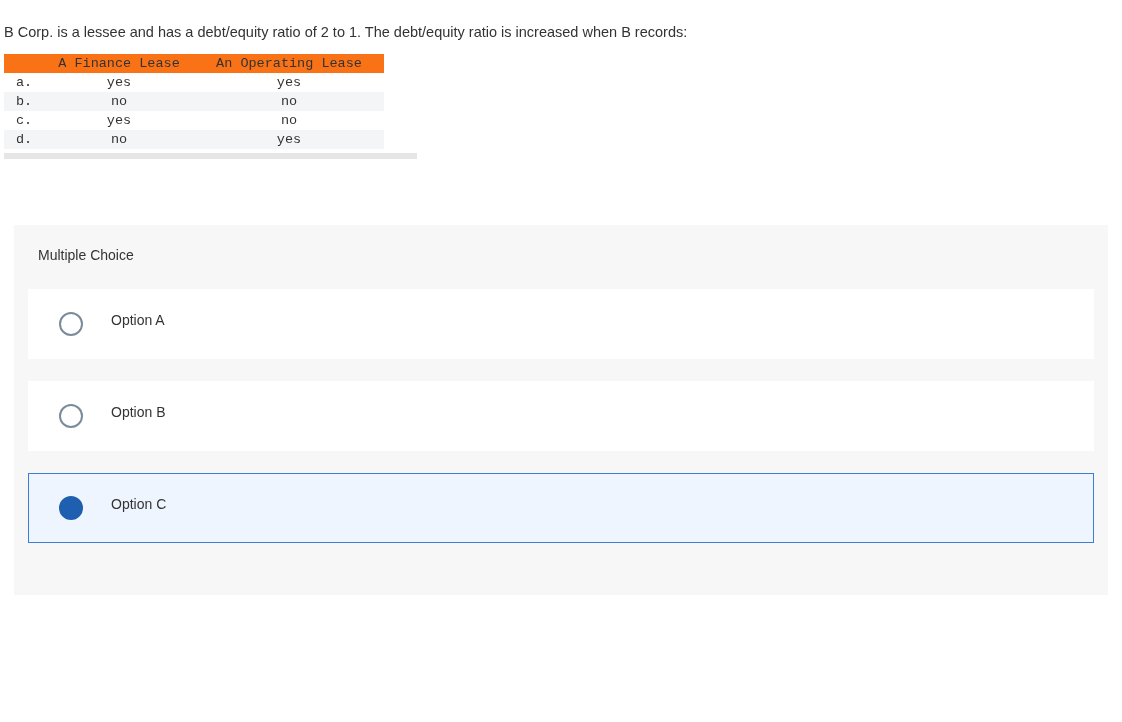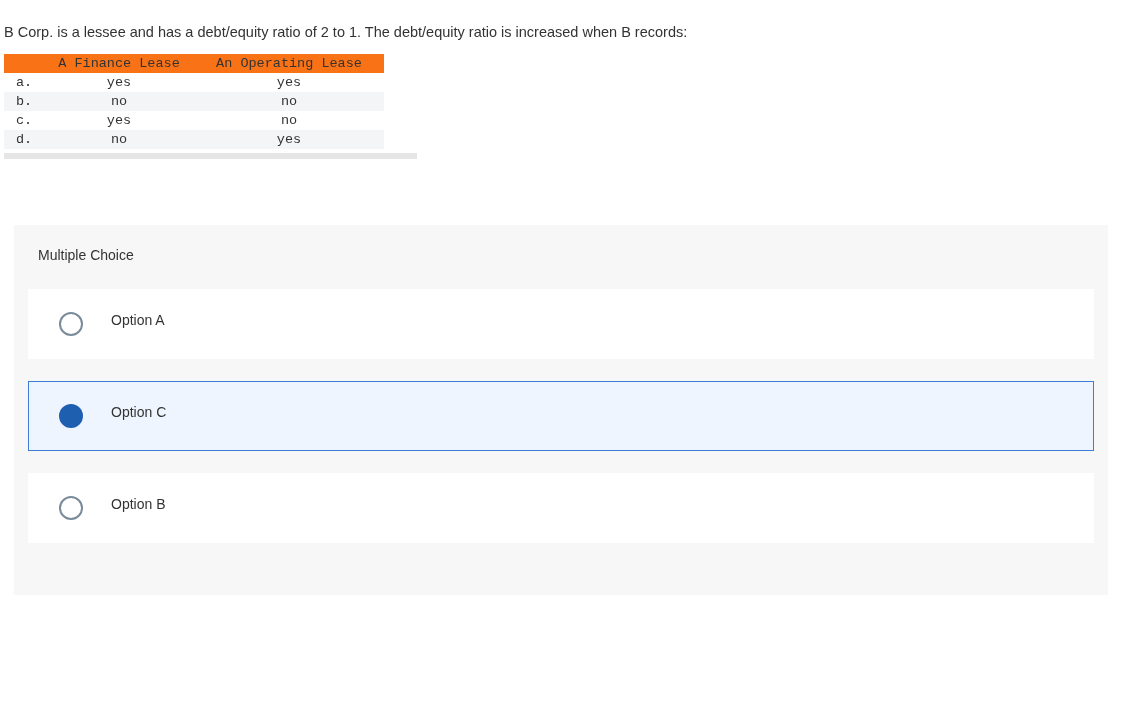--- a/index.html
+++ b/index.html
@@ -135,23 +135,23 @@
 </div>
 
 <div class="mc-panel">
   <div class="mc-header">Multiple Choice</div>
 
   <div class="option">
     <span class="radio"></span>
     <span class="opt-label">Option A</span>
   </div>
 
+  <div class="option">
+    <span class="radio"></span>
+    <span class="opt-label">Option B</span>
+  </div>
+
   <div class="option selected">
     <span class="radio"></span>
     <span class="opt-label">Option C</span>
   </div>
 
-  <div class="option">
-    <span class="radio"></span>
-    <span class="opt-label">Option B</span>
-  </div>
-
 </div>
 
 </body></html>

